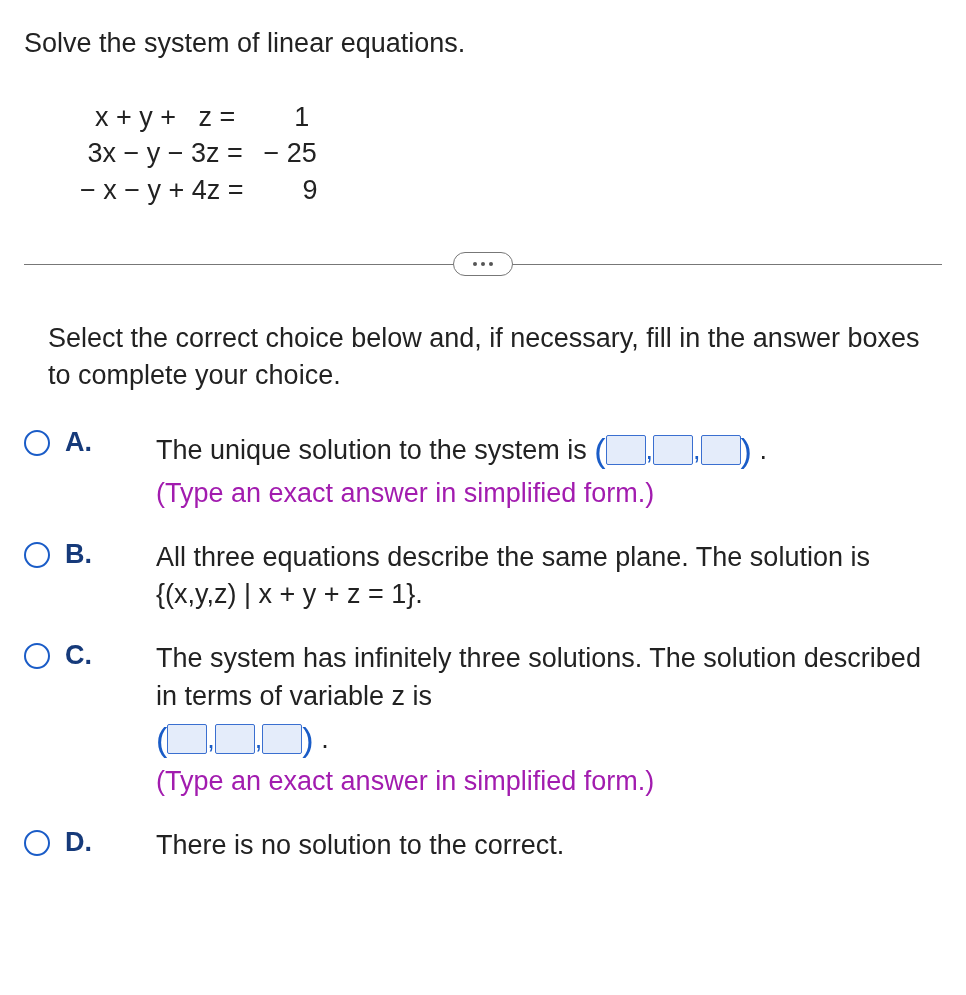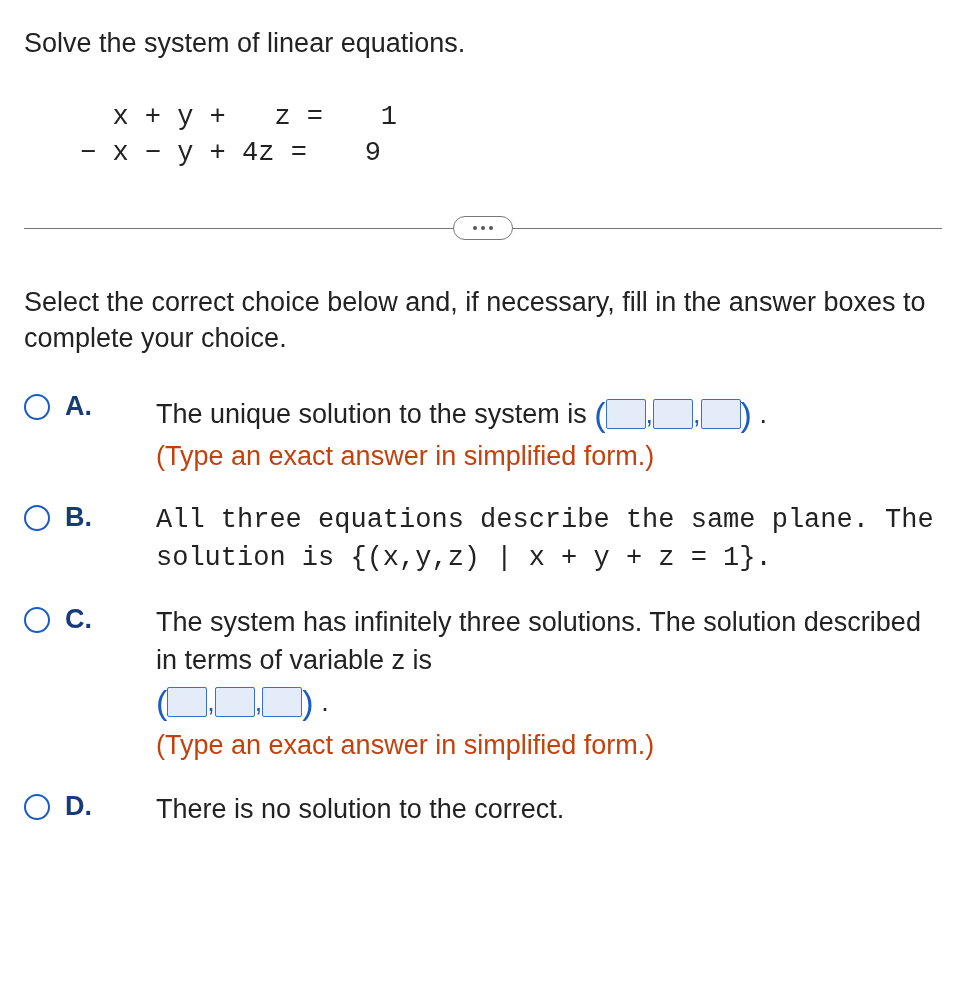--- a/index.html
+++ b/index.html
@@ -7,21 +7,21 @@
     margin: 0;
     padding: 28px 24px;
     font-family: Arial, Helvetica, sans-serif;
     font-size: 27px;
     color: #222;
     width: 966px;
     background: #fff;
   }
   .instruction { margin-bottom: 40px; }
   .equations {
-    font-family: Liberation Mono, monospace;
+    font-family: Liberation Sans, sans-serif;
     margin: 0 0 40px 56px;
     line-height: 1.35;
     font-size: 27px;
   }
   .eq-row { display: flex; }
   .eq-lhs { text-align: right; white-space: pre; }
   .eq-rhs { text-align: right; white-space: pre; min-width: 74px; }
 
   .divider-wrap {
     position: relative;
@@ -48,21 +48,21 @@
     align-items: center;
     justify-content: center;
     gap: 4px;
   }
   .divider-pill .dot {
     width: 4px; height: 4px;
     background: #555;
     border-radius: 2px;
   }
 
-  .select-text { margin-bottom: 34px; line-height: 1.35; }
+  .select-text { margin-bottom: 34px; line-height: 1.35; margin-left: 24px; }
 
   .option-row {
     display: flex;
     align-items: flex-start;
     margin-bottom: 26px;
     gap: 15px;
   }
   .radio {
     flex: 0 0 auto;
     width: 26px;
@@ -75,44 +75,48 @@
     flex: 0 0 auto;
     width: 40px;
     font-weight: bold;
     color: #163a7a;
   }
   .opt-body {
     flex: 1 1 auto;
     line-height: 1.4;
     margin-left: 36px;
   }
-  .blue-note { color: #c2410c; }
+  .blue-note { color: #a21caf; }
 
   .answer-box {
     display: inline-block;
     width: 40px;
     height: 30px;
     border: 1px solid #3a6fd0;
     background: #e4ecfa;
     vertical-align: -6px;
     border-radius: 2px;
   }
   .paren { color: #1a5cc7; font-size: 34px; vertical-align: -3px; }
   .comma { color: #1a5cc7; }
-  .eqset { font-family: Liberation Mono, monospace; }
+  .eqset { font-family: Liberation Sans, sans-serif; }
 </style>
 </head>
 <body>
 
 <div class="instruction">Solve the system of linear equations.</div>
 
 <div class="equations">
   <div class="eq-row">
     <span class="eq-lhs">  x + y +   z =</span>
     <span class="eq-rhs">1</span>
+  </div>
+  <div class="eq-row">
+    <span class="eq-lhs"> 3x − y − 3z =</span>
+    <span class="eq-rhs">− 25</span>
   </div>
   <div class="eq-row">
     <span class="eq-lhs">− x − y + 4z =</span>
     <span class="eq-rhs">9</span>
   </div>
 </div>
 
 <div class="divider-wrap">
   <div class="divider-line"></div>
   <div class="divider-pill">

